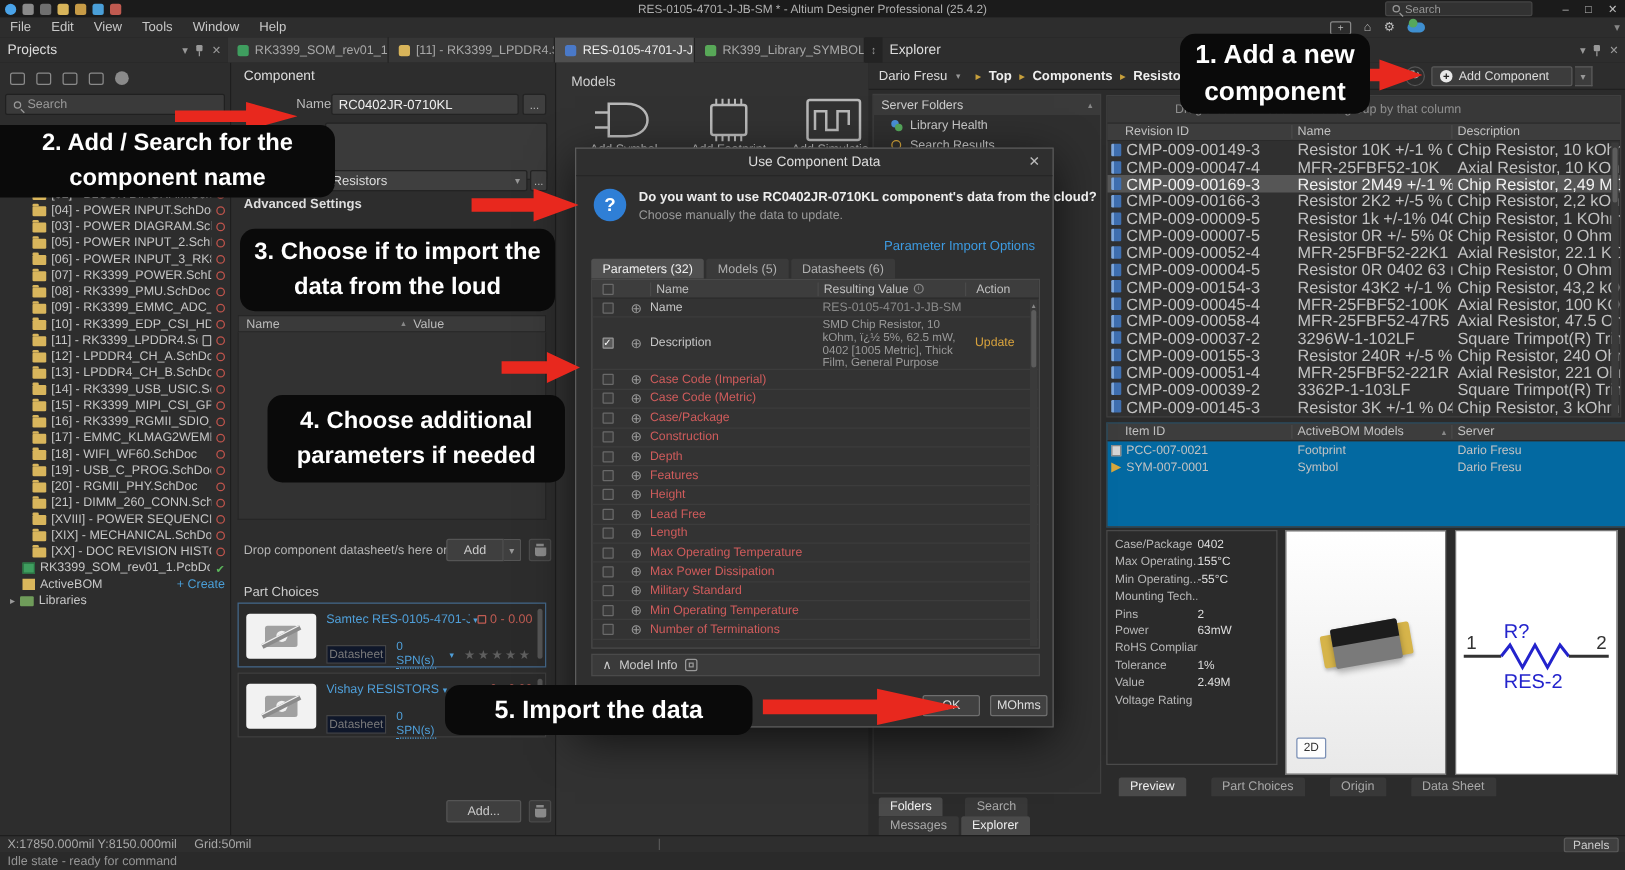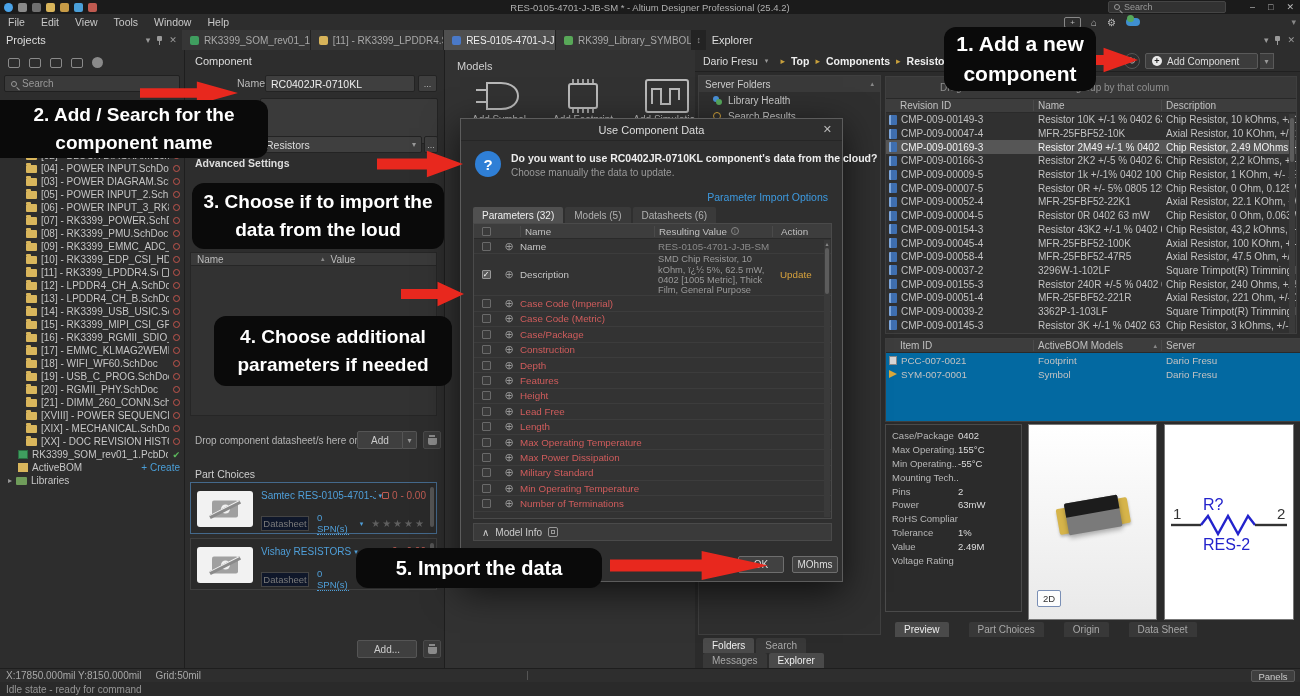--- a/index.html
+++ b/index.html
@@ -124,30 +124,30 @@
 #addcomp-dd{position:absolute;right:26px;top:3px;width:14px;height:16px;background:#3c3c3c;border:1px solid #5a5a5a;border-left:none;color:#999;font-size:8px;display:flex;align-items:center;justify-content:center}
 #serverfolders{position:absolute;left:3px;top:25px;width:183px;height:560px;background:#2f2f2f;border:1px solid #3f3f3f}
 #sf-head{height:16px;background:#3a3a3a;display:flex;align-items:center;padding:0 6px;font-size:10px;color:#ccc}
 #sf-head .sorta{margin-left:auto;color:#888;font-size:7px}
 .sfitem{display:flex;align-items:center;gap:6px;height:16px;padding-left:14px;font-size:10px;color:#c8c8c8}
 .sficon{width:9px;height:9px;position:relative;flex:0 0 auto}
 .sfitem.ic-health .sficon::before{content:'';position:absolute;left:0;top:0;width:6px;height:6px;border-radius:50%;background:#4a90d8}
 .sfitem.ic-health .sficon::after{content:'';position:absolute;right:0;bottom:0;width:6px;height:6px;border-radius:50%;background:#56a85c}
 .sfitem.ic-search .sficon::before{content:'';position:absolute;left:0;top:0;width:6px;height:6px;border:1px solid #d8a83c;border-radius:50%}
 .sfitem.ic-search .sficon::after{content:'';position:absolute;left:6px;top:6px;width:4px;height:1.2px;background:#d8a83c;transform:rotate(45deg);transform-origin:0 0}
-#folders-tabs{position:absolute;left:8px;top:588px;display:flex;gap:2px}
+#folders-tabs{position:absolute;left:8px;top:588px;display:flex;gap:18px}
 .smalltab{height:15px;background:#383838;color:#a8a8a8;font-size:10px;display:flex;align-items:center;padding:0 9px;border-radius:2px 2px 0 0}
 .smalltab.active{background:#4a4a4a;color:#eee}
 #maingrid{position:absolute;left:190px;top:26px;width:412px;height:258px;background:#303030;border:1px solid #3f3f3f}
 #groupbar{height:22px;background:#383838;border-bottom:1px solid #282828;display:flex;align-items:center;padding-left:54px;font-size:10px;color:#8f8f8f}
 #gridhead{height:14px;background:#3d3d3d;display:flex;align-items:center;font-size:10px;color:#c0c0c0;border-bottom:1px solid #2a2a2a}
 #gridhead .gc1{width:148px;padding-left:14px;border-right:1px solid #4a4a4a}
 #gridhead .gc2{width:128px;padding-left:4px;border-right:1px solid #4a4a4a}
 #gridhead .gc3{flex:1;padding-left:4px}
-.grow{display:flex;align-items:center;height:13.7px;font-size:10px;color:#c2c2c2;white-space:nowrap}
+.grow{display:flex;align-items:center;height:13.7px;font-size:13px;color:#c2c2c2;white-space:nowrap}
 .grow.selected{background:#565656;color:#f0f0f0}
 .cmpic{width:8px;height:10px;margin:0 4px 0 3px;flex:0 0 auto;background:linear-gradient(90deg,#7ea7dc 0 2px,#3f6fb0 2px 100%);border-radius:1px}
 .grow .rid{width:133px;overflow:hidden}
 .grow .rname{width:128px;padding-left:4px;overflow:hidden}
 .grow .rdesc{flex:1;padding-left:4px;overflow:hidden}
 #gridscroll{position:absolute;right:1px;top:37px;width:6px;height:219px;background:#3a3a3a}
 #gridscroll .thumb{position:absolute;left:1px;top:4px;width:4px;height:44px;background:#5c5c5c;border-radius:2px}
 #itemgrid{position:absolute;left:190px;top:288px;width:452px;height:84px;background:#0369a1;border:1px solid #3f3f3f}
 #itemhead{height:14px;background:#3d3d3d;display:flex;align-items:center;font-size:10px;color:#c0c0c0;border-bottom:1px solid #2a2a2a}
 #itemhead .ic1{width:148px;padding-left:14px;border-right:1px solid #4a4a4a}

